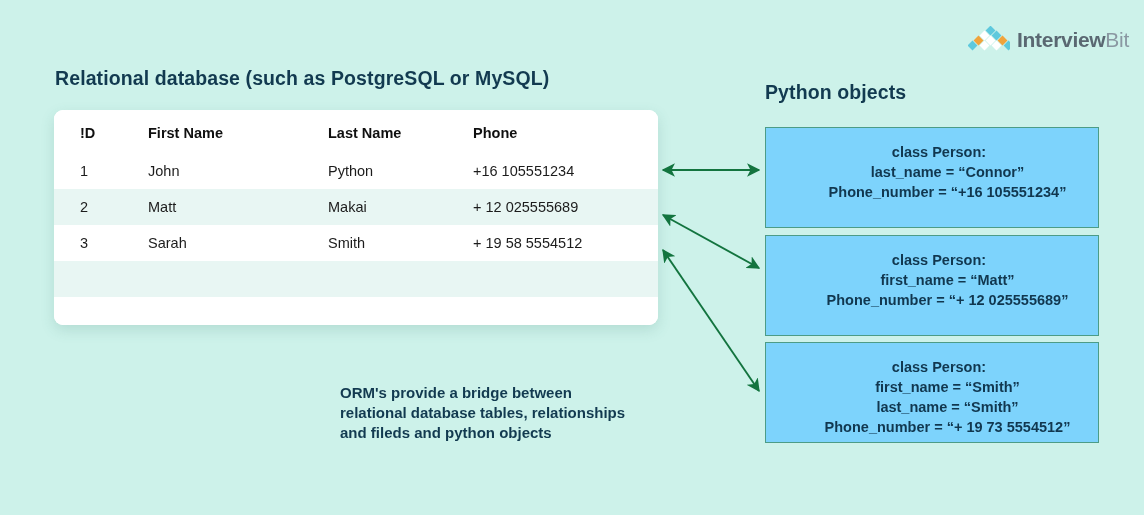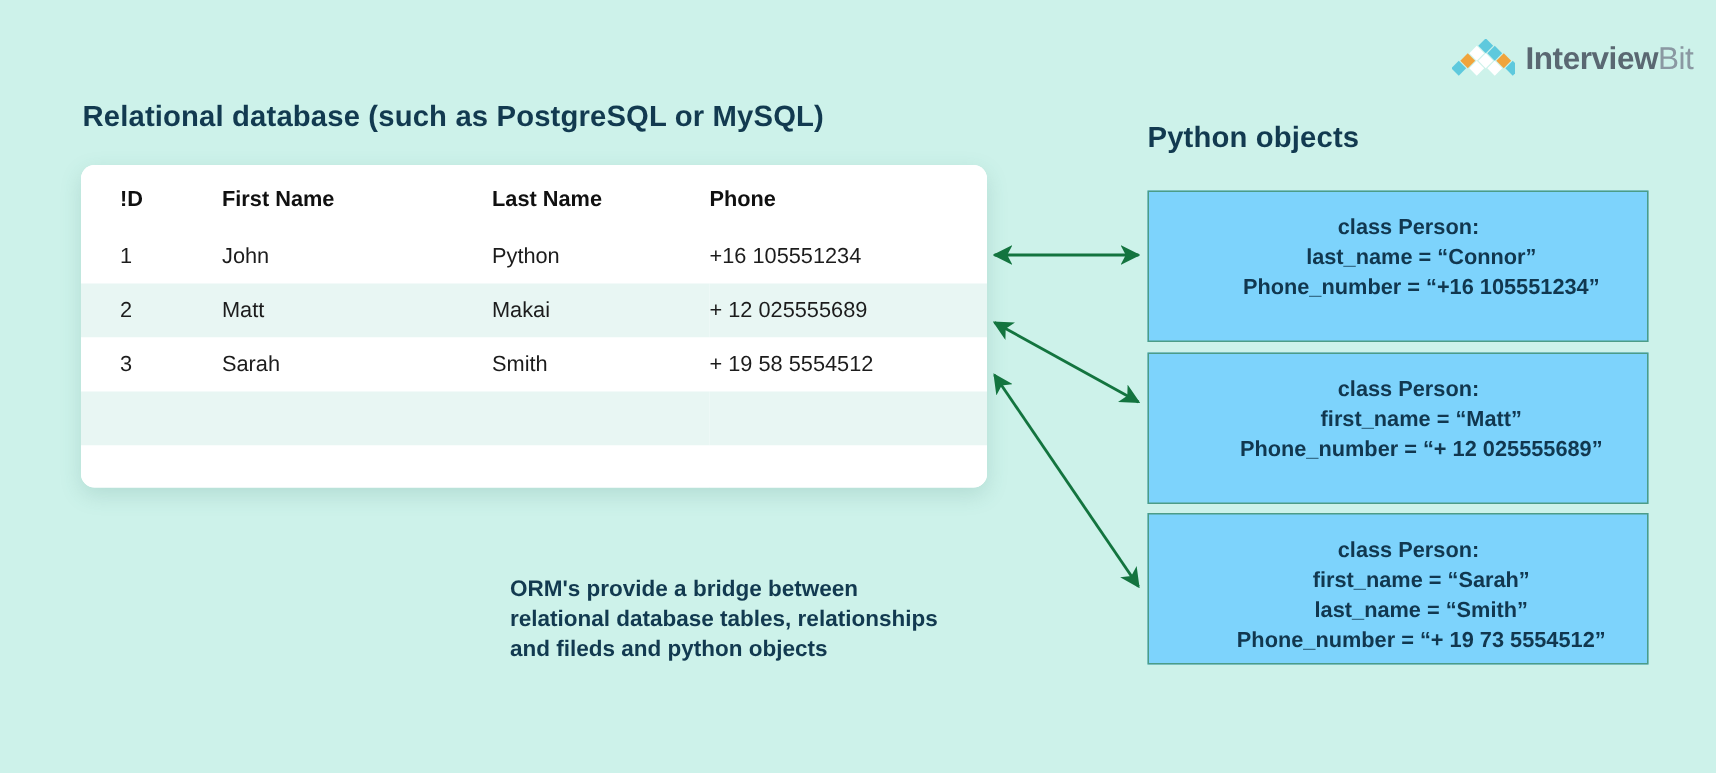--- a/index.html
+++ b/index.html
@@ -242,16 +242,16 @@
 </div>
 
 <div class="code-box" id="code-box-1">
   <div class="code-line">class Person:</div>
   <div class="code-line indent">first_name = “Matt”</div>
   <div class="code-line indent">Phone_number = “+ 12 025555689”</div>
 </div>
 
 <div class="code-box" id="code-box-2">
   <div class="code-line">class Person:</div>
-  <div class="code-line indent">first_name = “Sarah”</div>
+  <div class="code-line indent">first_name = “Smith”</div>
   <div class="code-line indent">last_name = “Smith”</div>
   <div class="code-line indent">Phone_number = “+ 19 73 5554512”</div>
 </div>
 
 </body></html>

